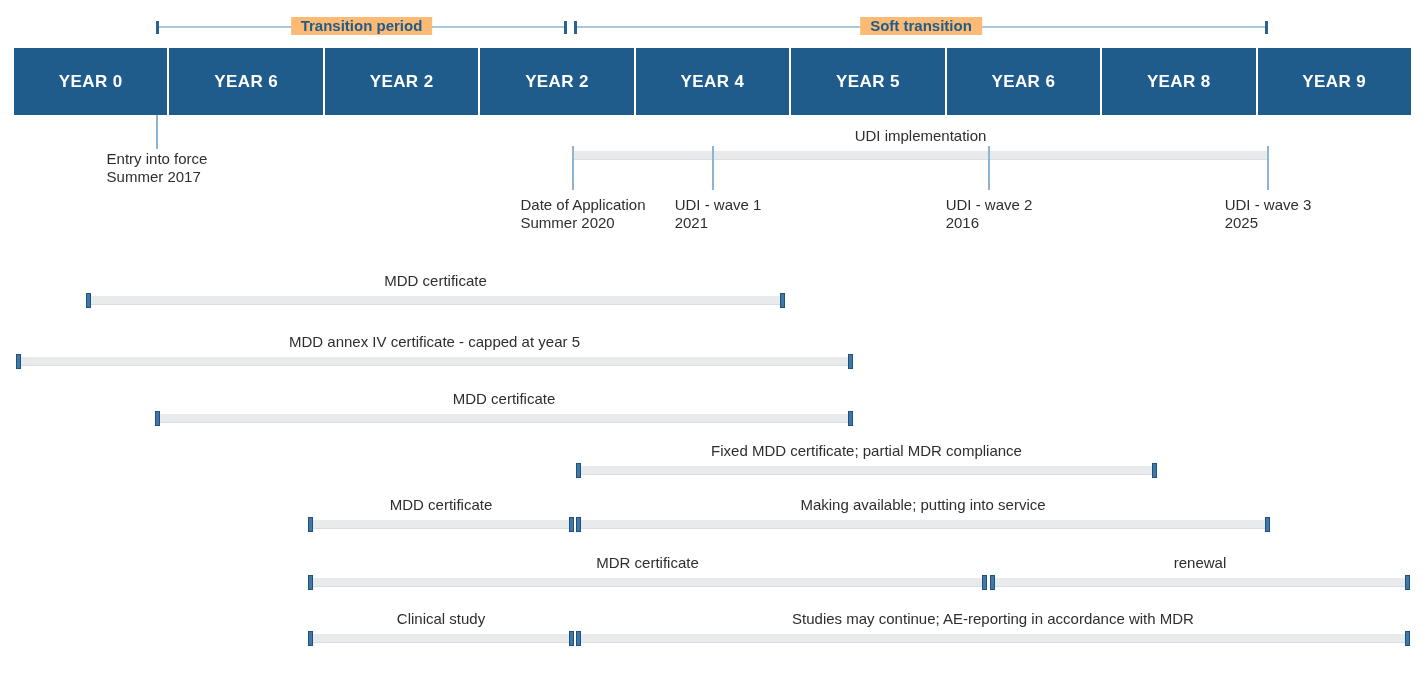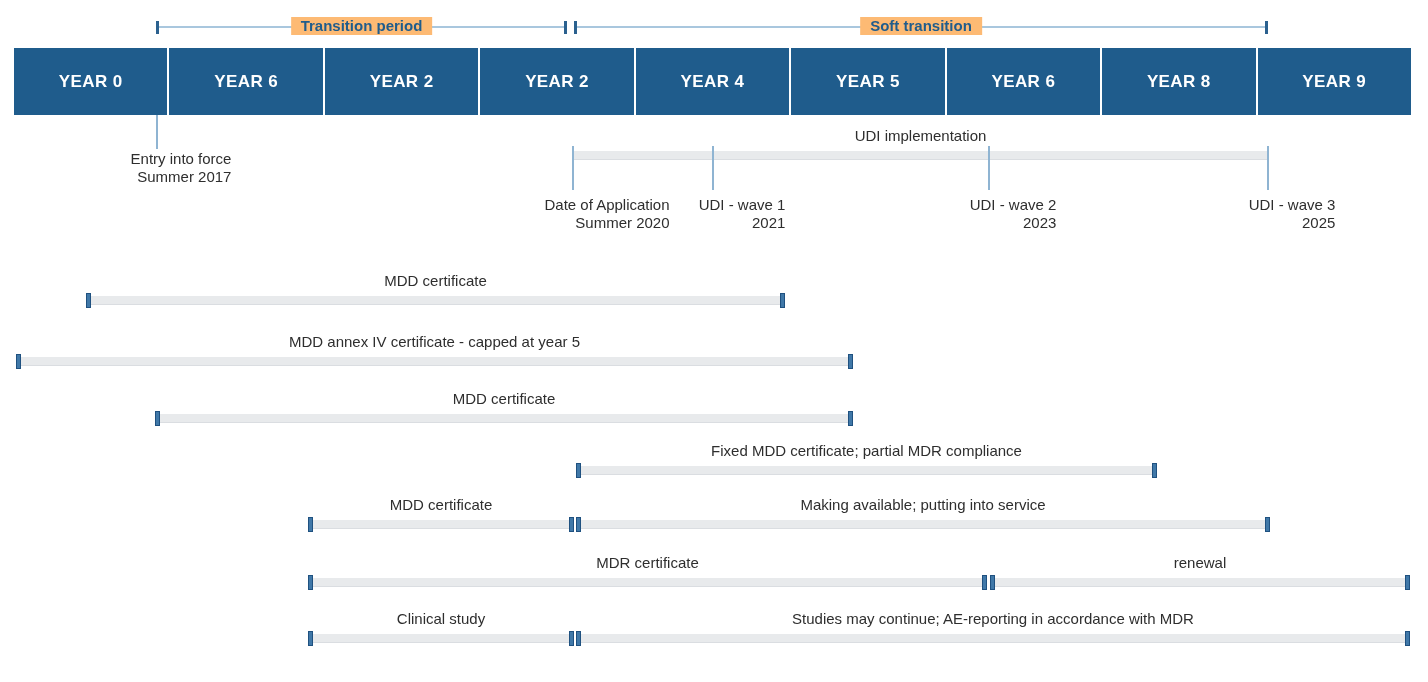--- a/index.html
+++ b/index.html
@@ -17,22 +17,22 @@
   }
   
   .year-axis{display:flex;gap:2px;}
   .year-cell{
     flex:1;background:#1f5c8c;color:#ffffff;display:flex;align-items:center;justify-content:center;
     font-size:17px;font-weight:700;letter-spacing:.4px;
   }
   
   .v-line{width:2px;background:#8fb4d2;}
   .two-line-label{
-    transform:translateX(-50%);text-align:right;font-size:15px;line-height:18px;
-    color:#2e2e2e;white-space:pre-line;margin-left:24px;
+    transform:translateX(-50%);text-align:left;font-size:15px;line-height:18px;
+    color:#2e2e2e;white-space:pre-line;
   }
   .udi-title{transform:translateX(-50%);font-size:15px;color:#2e2e2e;white-space:nowrap;}
   
   .tl-bar{height:9px;background:#e8eaec;border-bottom:1px solid #dadde1;box-sizing:border-box;}
   .tl-tick{width:5px;height:15px;background:#4078a8;border:1px solid #1f5180;box-sizing:border-box;}
   .tl-label{
     transform:translateX(-50%);font-size:15px;color:#2e2e2e;white-space:nowrap;line-height:18px;
   }
 </style>
 </head>
@@ -71,21 +71,21 @@
   <div id="udi-layer">
       <div class="abs tl-bar" style="left: 573px; width: 695px; top: 151px; background: rgb(232, 234, 236);"></div>
       <div class="abs v-line" style="left: 572px; top: 146px; height: 44px; background: rgb(143, 180, 210);"></div>
       <div class="abs two-line-label" style="left: 583px; top: 196px;">Date of Application
 Summer 2020</div>
       <div class="abs v-line" style="left: 712px; top: 146px; height: 44px; background: rgb(143, 180, 210);"></div>
       <div class="abs two-line-label" style="left: 718px; top: 196px;">UDI - wave 1
 2021</div>
       <div class="abs v-line" style="left: 988px; top: 146px; height: 44px; background: rgb(143, 180, 210);"></div>
       <div class="abs two-line-label" style="left: 989px; top: 196px;">UDI - wave 2
-2023</div>
+2016</div>
       <div class="abs v-line" style="left: 1267px; top: 146px; height: 44px; background: rgb(143, 180, 210);"></div>
       <div class="abs two-line-label" style="left: 1268px; top: 196px;">UDI - wave 3
 2025</div>
     </div>
 
   <div id="rows-layer">
       <div class="abs tl-bar" style="left: 88px; width: 695px; top: 296px; background: rgb(232, 234, 236);"></div>
       <div class="abs tl-tick" style="left: 86px; top: 293px; background: rgb(64, 120, 168); border-color: rgb(31, 81, 128);"></div>
       <div class="abs tl-tick" style="left: 780px; top: 293px; background: rgb(64, 120, 168); border-color: rgb(31, 81, 128);"></div>
       <div class="abs tl-label" style="left: 435.5px; top: 272px;">MDD certificate</div>

